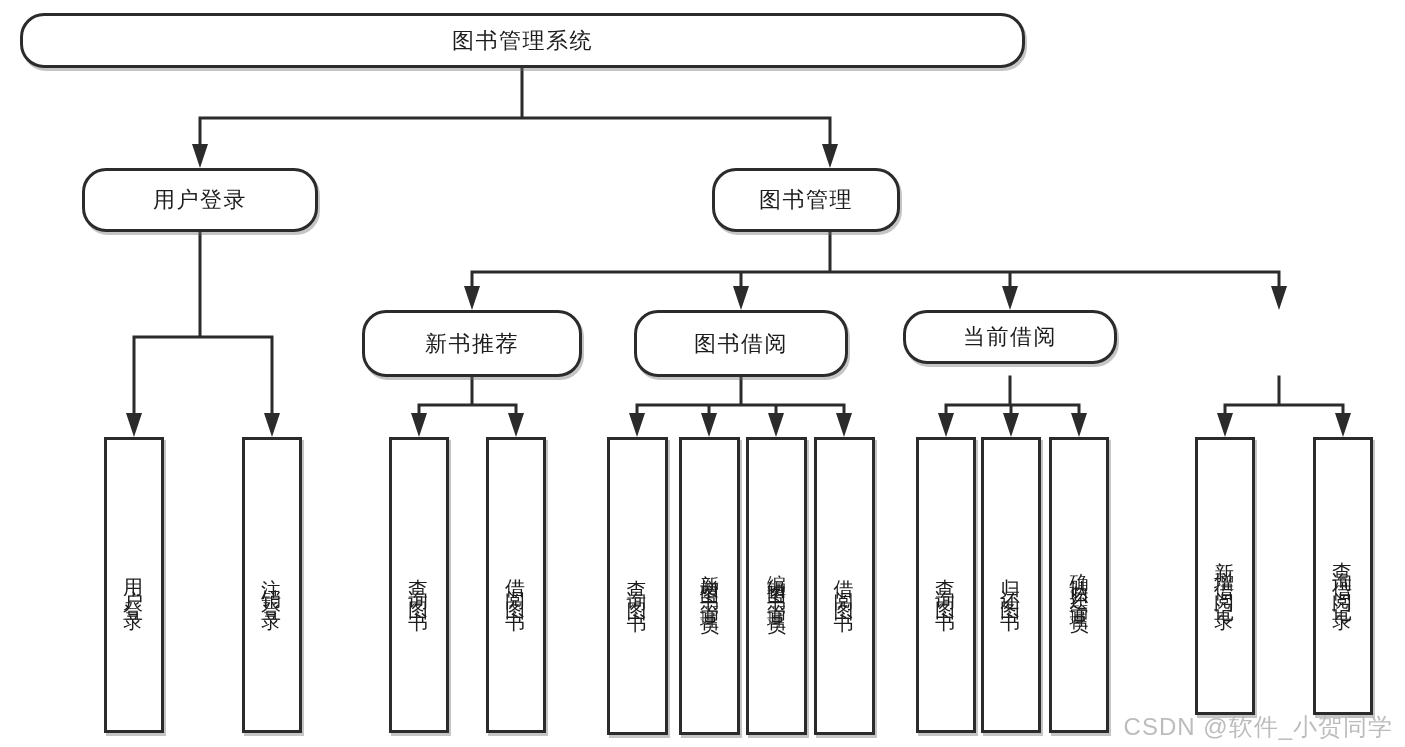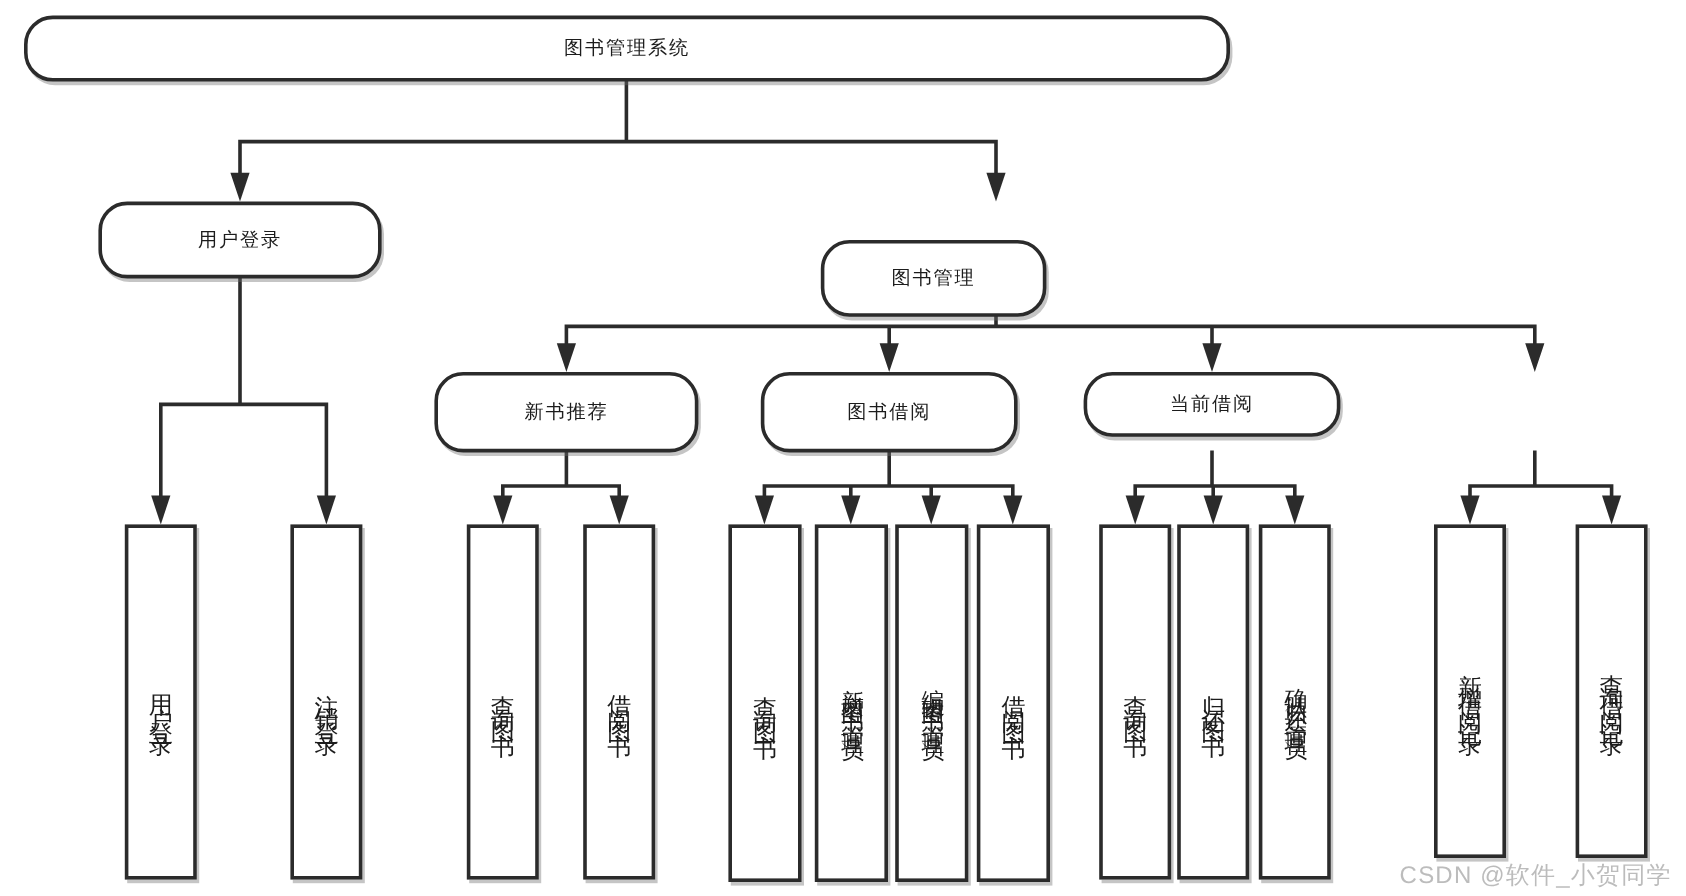--- a/index.html
+++ b/index.html
@@ -22,21 +22,21 @@
     box-sizing: border-box;
     background: #ffffff;
     border: 3px solid #2b2b2b;
     box-shadow: 2px 3px 0 rgba(110,110,110,0.40);
     color: #1c1c1c;
   }
   .node.h {
     display: flex;
     align-items: center;
     justify-content: center;
-    font-size: 16px;
+    font-size: 22px;
     letter-spacing: 1.5px;
     white-space: nowrap;
     border-radius: 24px;
   }
   .node.v span {
     position: absolute;
     left: 50%; top: 50%;
     transform: translate(-50%, -50%);
     writing-mode: vertical-rl;
     text-orientation: mixed;
@@ -44,21 +44,21 @@
     font-size: 20px;
     letter-spacing: 11px;
     color: #1c1c1c;
   }
   .node.v.mid span { letter-spacing: 10px; }
   .node.v.tight span { letter-spacing: 6px; font-size: 19px; }
   #watermark {
     position: absolute;
     right: 12px;
     bottom: 4px;
-    font-size: 20px;
+    font-size: 24px;
     color: #b9b9b9;
     letter-spacing: 1px;
     opacity: 0.95;
     white-space: nowrap;
   }
 </style>
 </head>
 <body>
 
 <div id="stage">
@@ -106,21 +106,21 @@
       <polygon points="1071,413 1087,413 1079,437"></polygon>
 
       <polygon points="1217,413 1233,413 1225,437"></polygon>
       <polygon points="1335,413 1351,413 1343,437"></polygon>
     </g>
   </svg>
 
   <div class="node h" style="left:20px; top:13px; width:1005px; height:55px;">图书管理系统</div>
 
   <div class="node h" style="left:82px; top:168px; width:236px; height:64px;">用户登录</div>
-  <div class="node h" style="left:684px; top:168px; width:188px; height:64px;margin-top:32px;">图书管理</div>
+  <div class="node h" style="left:712px; top:168px; width:188px; height:64px;">图书管理</div>
 
   <div class="node h" style="left:634px; top:310px; width:214px; height:67px;">图书借阅</div>
   <div class="node h" style="left:362px; top:310px; width:220px; height:67px;">新书推荐</div>
   <div class="node h" style="left:903px; top:310px; width:214px; height:54px;">当前借阅</div>
 
   <div class="node v" style="left:104px; top:437px; width:60px; height:296px;">
     <span>用户登录</span>
   </div>
   <div class="node v" style="left:242px; top:437px; width:60px; height:296px;">
     <span>注销登录</span>

